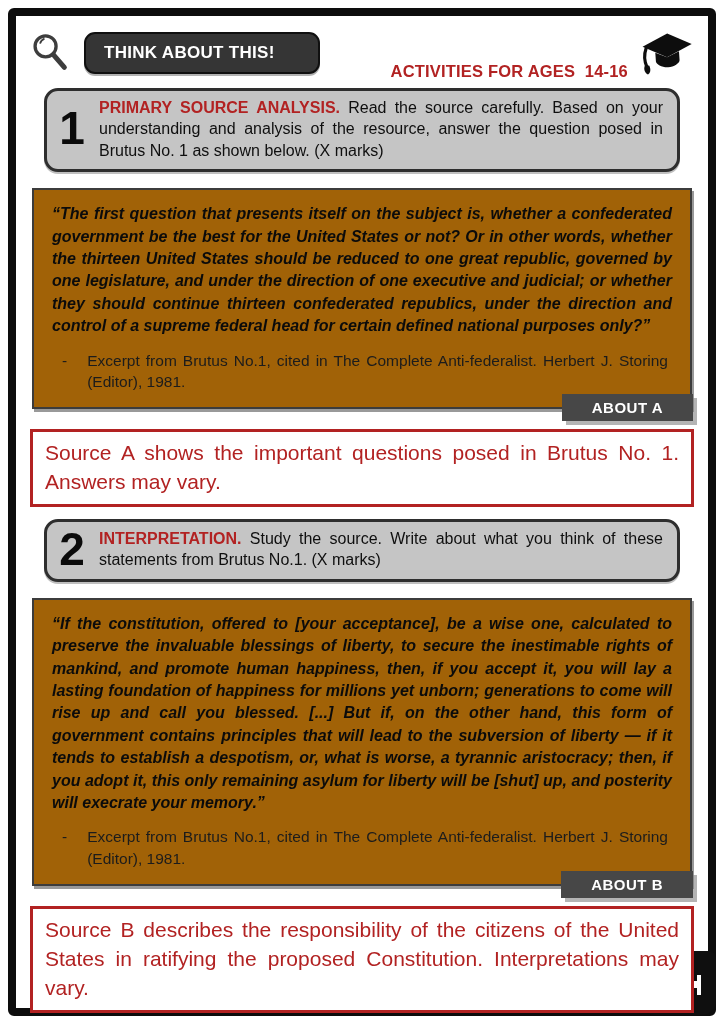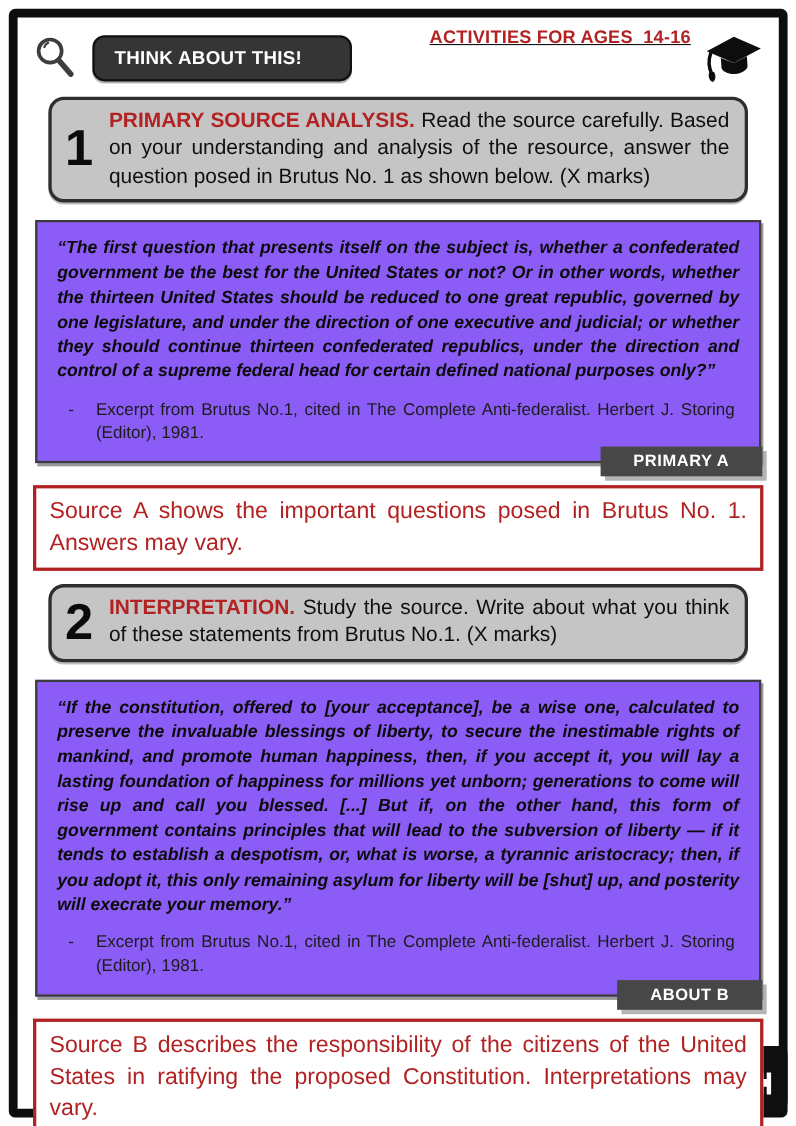--- a/index.html
+++ b/index.html
@@ -16,36 +16,36 @@
     padding:8px 12px;box-sizing:border-box;
   }
   
   .header{display:flex;align-items:center;gap:14px;height:54px;margin:2px 2px 0 2px;}
   .badge{
     background:#353535;border:2px solid #101010;border-radius:11px;
     color:#fff;font-weight:bold;font-size:17px;letter-spacing:.3px;
     padding:9px 18px;width:236px;box-sizing:border-box;
     box-shadow:0 2px 0 rgba(0,0,0,.3);
   }
-  .header-right{margin-left:auto;display:flex;align-items:flex-start;gap:8px;text-decoration:underline;}
+  .header-right{margin-left:auto;display:flex;align-items:flex-end;gap:8px;}
   .ages-label{color:#b22222;font-weight:bold;font-size:16.5px;white-space:pre;letter-spacing:.2px;}
   .icon{display:inline-flex;align-items:center;justify-content:center;}
   
   .activity{
     display:flex;align-items:center;gap:14px;
     background:#c5c5c5;border:3px solid #2e2e2e;border-radius:14px;
     padding:6px 14px 8px 12px;margin:8px 16px 0 16px;
     box-shadow:0 2px 0 rgba(0,0,0,.25);
   }
   .act-num{font-size:46px;font-weight:bold;line-height:.9;color:#0b0b0b;min-width:26px;text-align:center;}
-  .act-text{font-size:19px;line-height:1.34;text-align:justify;color:#0f0f0f;}
+  .act-text{font-size:16px;line-height:1.34;text-align:justify;color:#0f0f0f;}
   .act-title{color:#b22222;font-weight:bold;}
   
   .source-box{
-    position:relative;background:#8b5cf6;border:2.5px solid #3c3c3c;
+    position:relative;background:#a16207;border:2.5px solid #3c3c3c;
     margin:16px 4px 0 4px;padding:13px 18px 14px 18px;
     box-shadow:2px 3px 0 rgba(70,70,70,.55);
   }
   .quote{font-size:16px;font-weight:bold;font-style:italic;text-align:justify;line-height:1.4;color:#0b0b0b;}
   .citation{display:flex;gap:20px;margin:12px 0 0 10px;font-size:15.5px;line-height:1.4;color:#1c1c1c;}
   .citation-bullet{flex:none;}
   .citation-text{text-align:justify;padding-right:4px;}
   .source-tag{
     position:absolute;right:-3px;bottom:-14px;background:#474747;color:#fff;
     font-weight:bold;font-size:15px;letter-spacing:.5px;padding:5px 30px;
@@ -102,21 +102,21 @@
       <span>Read the source carefully. Based on your understanding and analysis of the resource, answer the question posed in Brutus No. 1 as shown below. (X marks)</span>
     </div>
   </div>
 
   <div class="source-box">
     <div class="quote">“The first question that presents itself on the subject is, whether a confederated government be the best for the United States or not? Or in other words, whether the thirteen United States should be reduced to one great republic, governed by one legislature, and under the direction of one executive and judicial; or whether they should continue thirteen confederated republics, under the direction and control of a supreme federal head for certain defined national purposes only?”</div>
     <div class="citation">
       <span class="citation-bullet">-</span>
       <span class="citation-text">Excerpt from Brutus No.1, cited in The Complete Anti-federalist. Herbert J. Storing (Editor), 1981.</span>
     </div>
-    <div class="source-tag">PRIMARY A</div>
+    <div class="source-tag">ABOUT A</div>
   </div>
 
   <div class="answer-box">
     <span>Source A shows the important questions posed in Brutus No. 1. Answers may vary.</span>
   </div>
 
   <div class="activity" style="margin-top:12px">
     <div class="act-num">2</div>
     <div class="act-text">
       <span class="act-title">INTERPRETATION.</span>

